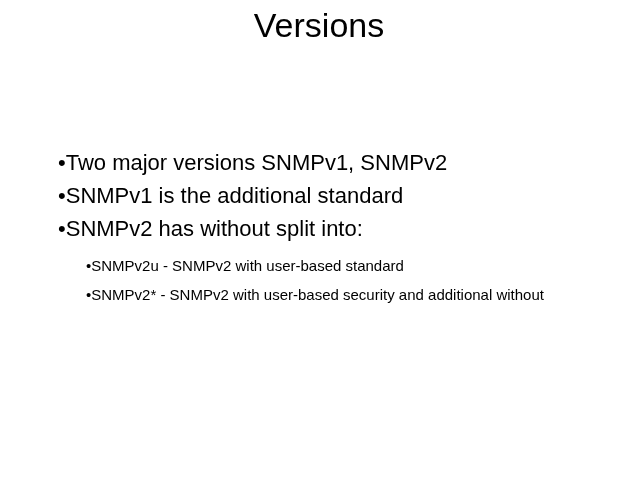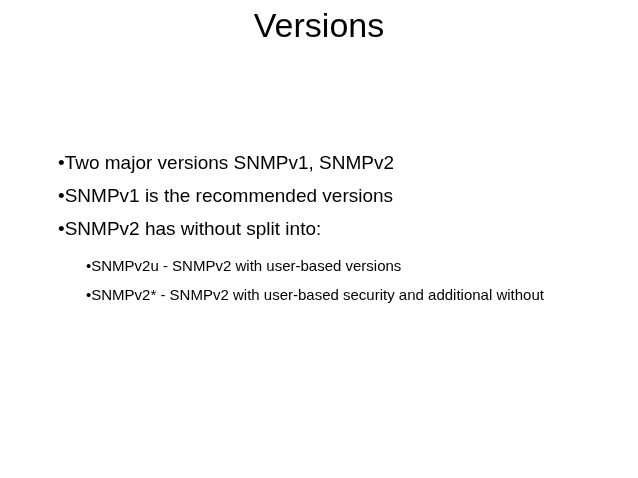--- a/index.html
+++ b/index.html
@@ -29,21 +29,21 @@
   .content {
     position: absolute;
     left: 58px;
     top: 146px;
     right: 10px;
   }
   .bullet-line {
     white-space: nowrap;
   }
   .main-bullet {
-    font-size: 19px;
+    font-size: 22px;
     line-height: 33px;
   }
   .sub-list {
     margin-top: 6px;
     margin-left: 28px;
   }
   .sub-bullet {
     font-size: 15px;
     line-height: 29px;
   }
@@ -57,29 +57,29 @@
 <div class="slide">
 
   <div class="slide-title">Versions</div>
 
   <div class="content">
 
     <div class="bullet-line main-bullet">
       <span class="bullet-marker">•</span><span>Two major versions SNMPv1, SNMPv2</span>
     </div>
     <div class="bullet-line main-bullet">
-      <span class="bullet-marker">•</span><span>SNMPv1 is the recommended versions</span>
+      <span class="bullet-marker">•</span><span>SNMPv1 is the additional standard</span>
     </div>
     <div class="bullet-line main-bullet">
       <span class="bullet-marker">•</span><span>SNMPv2 has without split into:</span>
     </div>
 
     <div class="sub-list">
       <div class="bullet-line sub-bullet">
-        <span class="bullet-marker">•</span><span>SNMPv2u - SNMPv2 with user-based versions</span>
+        <span class="bullet-marker">•</span><span>SNMPv2u - SNMPv2 with user-based standard</span>
       </div>
       <div class="bullet-line sub-bullet">
         <span class="bullet-marker">•</span><span>SNMPv2* - SNMPv2 with user-based security and additional without</span>
       </div>
     </div>
 
   </div>
 </div>
 
 </body></html>

